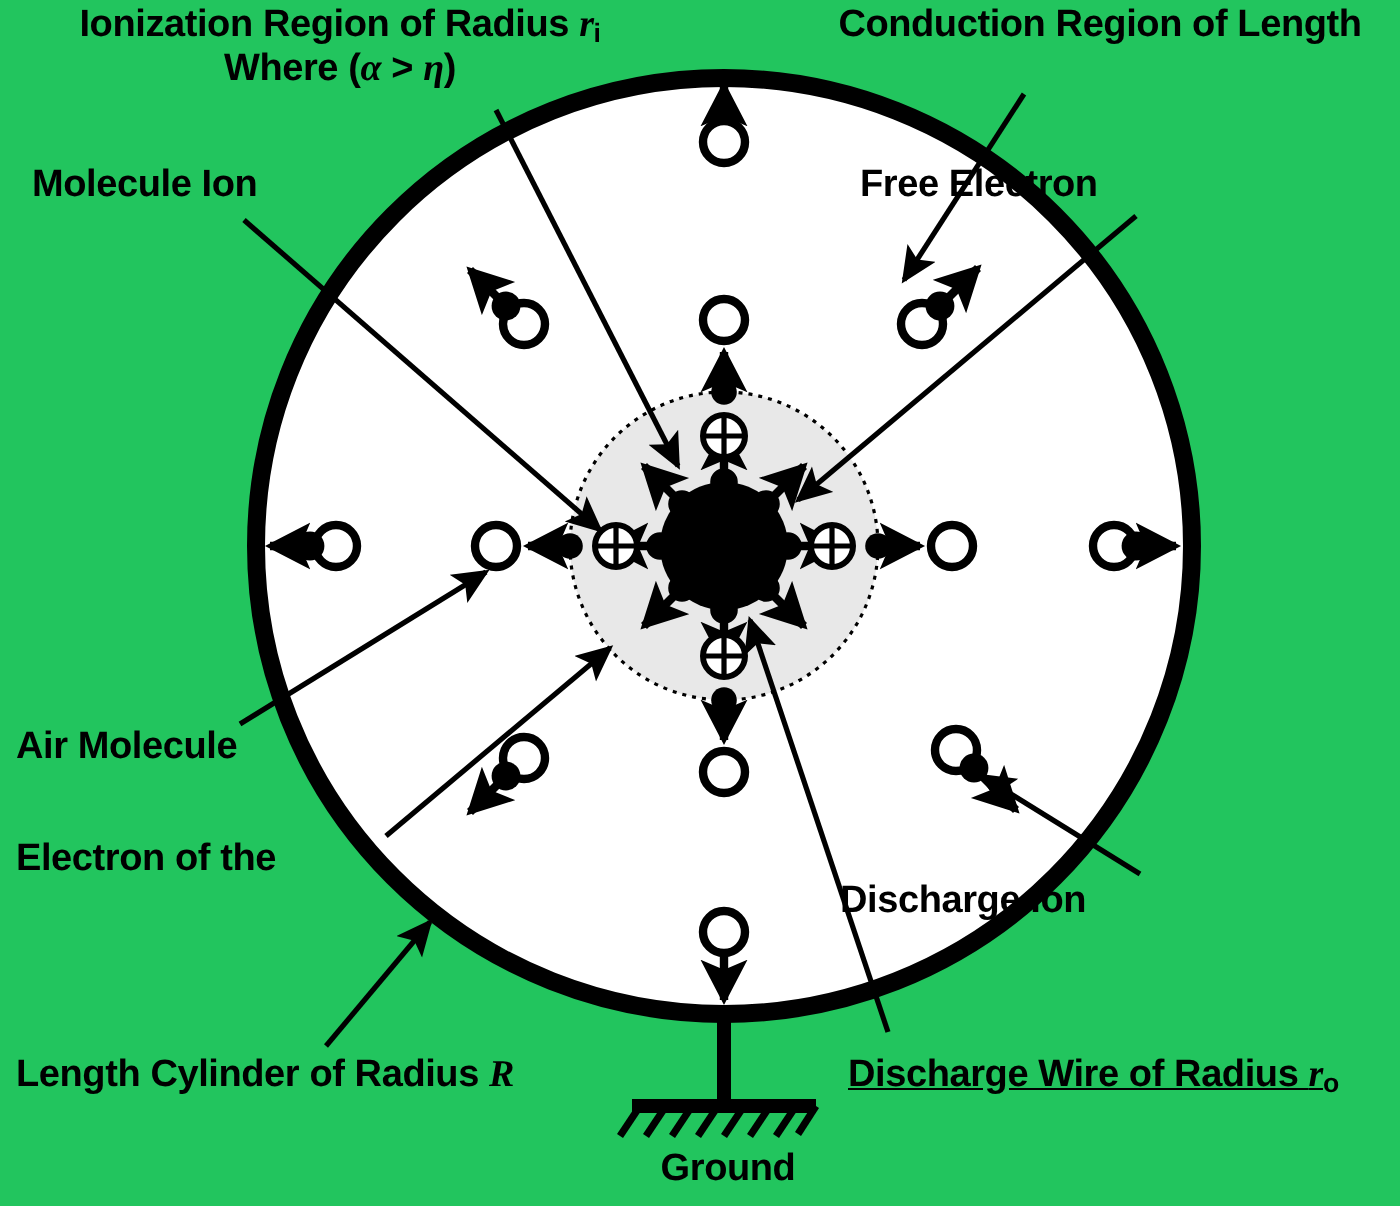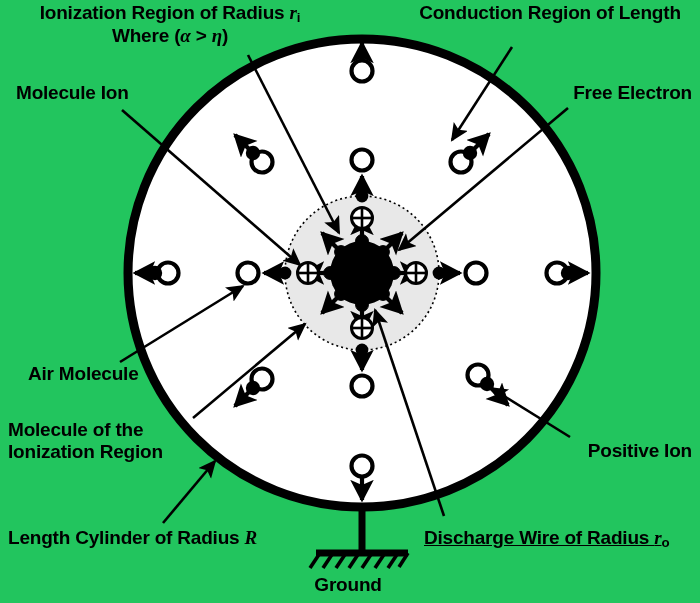--- a/index.html
+++ b/index.html
@@ -29,21 +29,21 @@
     position: absolute;
     font-family: "Liberation Sans", sans-serif;
     font-size: 19px;
     font-weight: bold;
     color: #000000;
     line-height: 1.16;
     white-space: nowrap;
     letter-spacing: -0.2px;
   }
   .lbl.ctr { text-align: center; }
-  .lbl.rt  { text-align: right; }
+  .lbl.rt  { text-align: left; }
   .ital { font-style: italic; font-family: "Liberation Serif", serif; font-weight: bold; }
   .greek { font-family: "Liberation Serif", serif; font-style: italic; font-weight: bold; }
   .sub {
     font-size: 0.70em;
     vertical-align: -0.22em;
     font-style: normal;
     font-family: "Liberation Sans", sans-serif;
   }
 </style>
 </head>
@@ -242,32 +242,31 @@
   </div>
 
   <div class="lbl ctr" style="left:400px; top:2px; width:300px;">
     <div>Conduction Region of Length</div>
   </div>
 
   <div class="lbl" style="left:16px; top:82px;">Molecule Ion</div>
 
   <div class="lbl rt" style="left:430px; top:82px; width:262px;">Free Electron</div>
 
-  <div class="lbl" style="left:8px; top:363px;margin-left:20px;">Air Molecule</div>
+  <div class="lbl" style="left:8px; top:363px;">Air Molecule</div>
 
   <div class="lbl" style="left:8px; top:419px;">
-    <div>Molecule of the</div>
-    <div>Ionization Region</div>
+    <div>Electron of the</div>
   </div>
 
   <div class="lbl" style="left:8px; top:527px;">
     <span>Length Cylinder of Radius </span><span class="ital">R</span>
   </div>
 
-  <div class="lbl rt" style="left:420px; top:440px; width:272px;">Positive Ion</div>
+  <div class="lbl rt" style="left:420px; top:440px; width:272px;">Discharge Ion</div>
 
   <div class="lbl" style="left:424px; top:527px;text-decoration:underline;">
     <span>Discharge Wire of Radius </span><span class="ital">r</span><span class="sub">o</span>
   </div>
 
-  <div class="lbl ctr" style="left:288px; top:574px; width:120px;">Ground</div>
+  <div class="lbl ctr" style="left:304px; top:574px; width:120px;">Ground</div>
 
 </div>
 
 </body></html>

